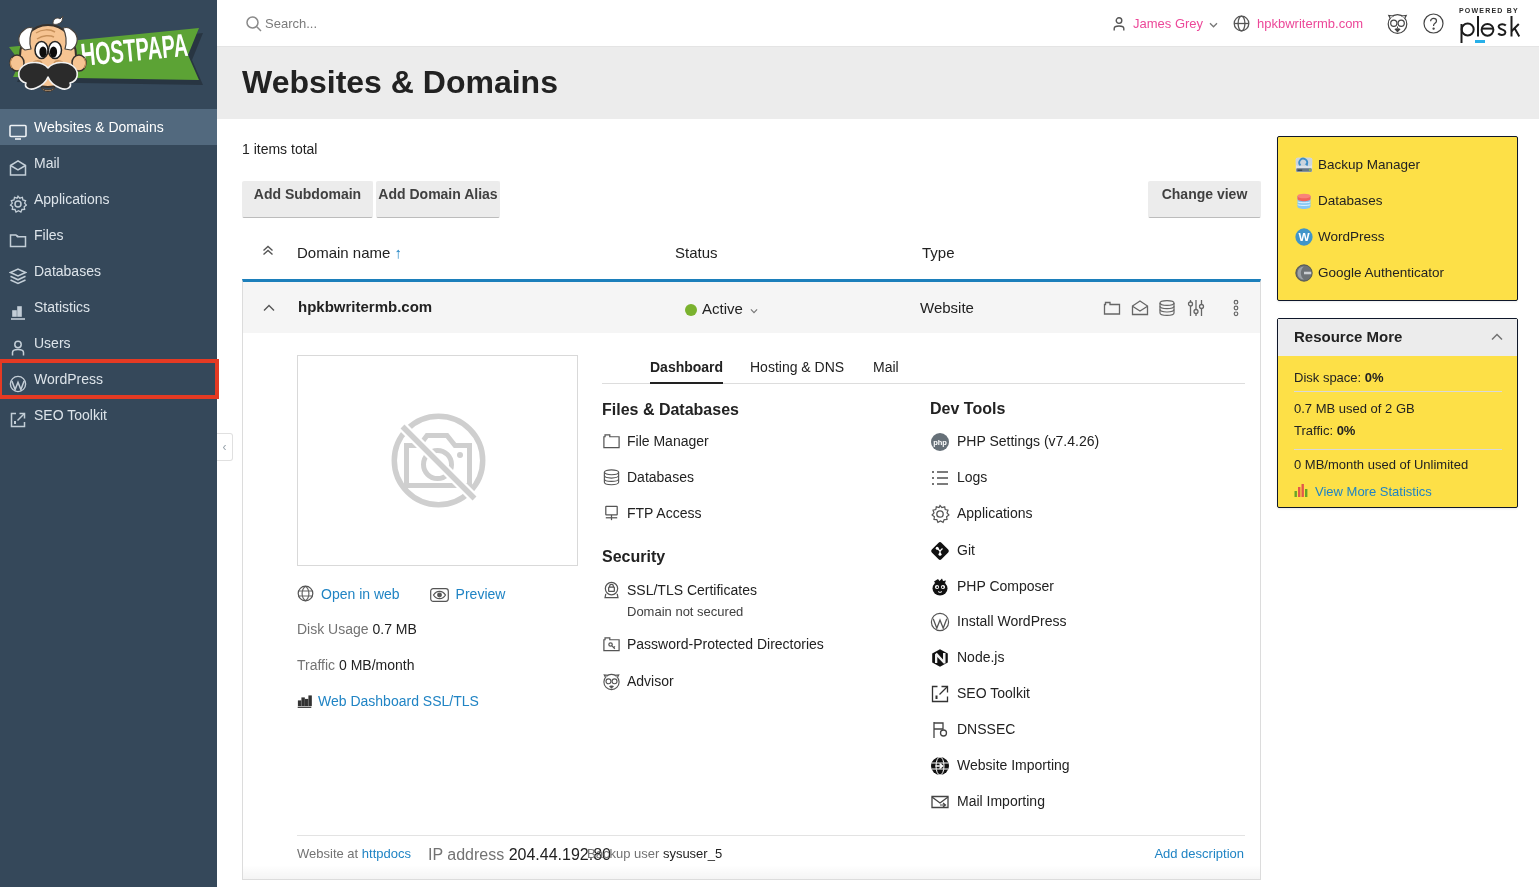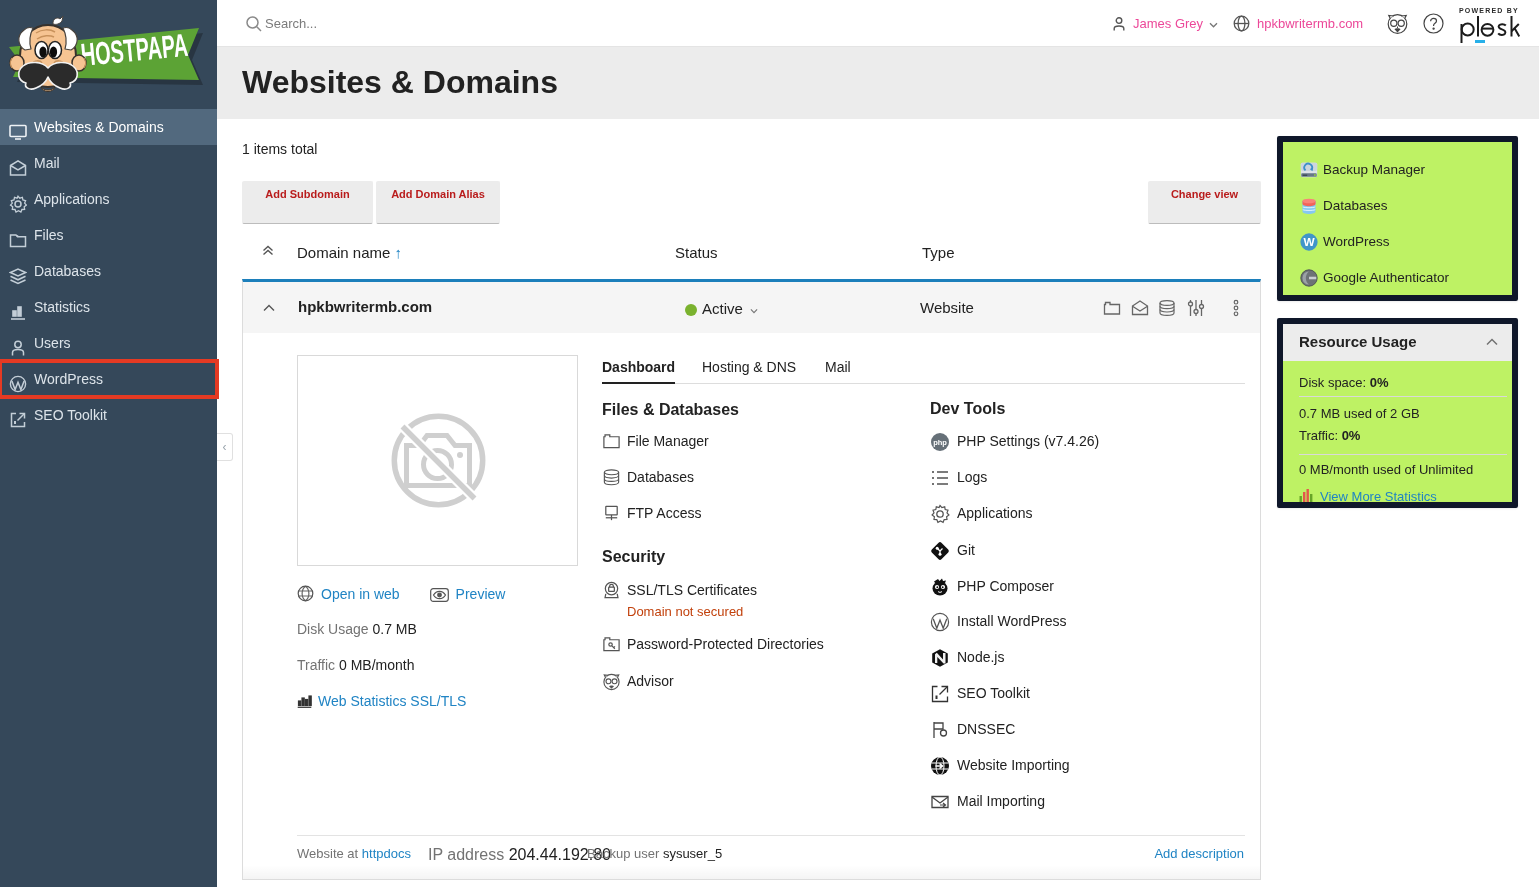--- a/index.html
+++ b/index.html
@@ -22,47 +22,47 @@
 #topbar .search-txt { position:absolute; left:48px; top:16px; font-size:13px; color:#7b7b7b; }
 .tb-item { position:absolute; top:0; height:47px; display:flex; align-items:center; font-size:13px; color:#ec4899; }
 
 
 #pagehead { position:absolute; left:217px; top:47px; width:1322px; height:72px; background:#ececec; }
 #pagehead h1 { font-size:32px; font-weight:bold; color:#222; position:absolute; left:25px; top:17px; letter-spacing:0px; }
 
 
 #content { position:absolute; left:217px; top:119px; width:1322px; height:768px; background:#fff; }
 .itotal { position:absolute; left:25px; top:22px; font-size:14px; color:#222; }
-.btn { position:absolute; height:43px; background:#ececec; border:1px solid #ececec; border-bottom:1px solid #bcbcbc; border-radius:2px; font-size:11px; font-weight:bold; color:#b91c1c; text-align:center; line-height:25px; }
+.btn { position:absolute; height:37px; background:#ececec; border:1px solid #ececec; border-bottom:1px solid #bcbcbc; border-radius:2px; font-size:14px; font-weight:bold; color:#404040; text-align:center; line-height:25px; }
 
 .thead { position:absolute; font-size:15px; color:#222; }
 
 #card { position:absolute; left:25px; top:160px; width:1019px; height:601px; border:1px solid #dcdcdc; border-top:3px solid #1c7fbb; background:#fff; }
 #drow { position:absolute; left:0; top:0; width:1017px; height:51px; background:#f5f5f5; }
 #drow .dn { position:absolute; left:55px; top:16px; font-size:15px; font-weight:bold; color:#222; }
 .grn-dot { display:inline-block; width:12px; height:12px; border-radius:50%; background:#7ab22e; vertical-align:-2px; }
 
 .seclabel { font-size:16px; font-weight:bold; color:#222; position:absolute; }
 .ditem { position:absolute; font-size:14px; color:#222; white-space:nowrap; }
 .ditem .ic { position:absolute; top:-1px; width:20px; height:20px; }
 .li1 .ic { left:-25px; width:19px; height:19px; }
 .li2 .ic { left:-27px; }
 .rowic { position:absolute; top:17px; width:18px; height:18px; }
 .rowic svg { width:18px; height:18px; }
 a.lk { color:#2084c4; text-decoration:none; }
 .muted { color:#737373; }
-.red { color:#c2410c; }
+.red { color:#404040; }
 
 
 .tabs { position:absolute; left:359px; top:77px; width:643px; height:25px; border-bottom:1px solid #ddd; }
-.tab { position:absolute; top:0; font-size:14px; color:#222; padding-bottom:7px; }
+.tab { position:absolute; top:0; font-size:14px; color:#222; padding-bottom:7px;margin-left:48px; }
 .tab.active { font-weight:bold; border-bottom:2px solid #222; }
 
 
-.rcard { position:absolute; background:#bef264; border:6px solid #0f172a; border-radius:2px; box-shadow:0 1px 2px rgba(0,0,0,.08); }
+.rcard { position:absolute; background:#fde047; border:1px solid #0f172a; border-radius:2px; box-shadow:0 1px 2px rgba(0,0,0,.08); }
 .rcard .ritem { position:absolute; left:16px; padding-left:24px; font-size:13.5px; color:#222; white-space:nowrap; }
 .rcard .ritem .ric { position:absolute; left:0; top:-2px; width:20px; height:20px; }
 .rcard .ritem .ric svg { width:20px; height:20px; }
 
 #ru-head { position:absolute; left:0; top:0; width:100%; height:37px; background:#ececec; }
 #ru-head b { position:absolute; left:16px; top:9px; font-size:15px; color:#222; }
 .ru-line { position:absolute; left:16px; width:208px; border-top:1px solid #d9d9d9; }
 .ru-txt { position:absolute; left:16px; font-size:13px; color:#222; white-space:nowrap; }
 </style>
 </head>
@@ -262,21 +262,21 @@
             <circle cx="9.5" cy="7" r="1.8" fill="#555"></circle>
           </svg><a class="lk">Preview</a></span></div>
     <div class="ditem" style="left:54px; top:339px;"><span class="muted">Disk Usage</span> 0.7 MB</div>
     <div class="ditem" style="left:54px; top:375px;"><span class="muted">Traffic</span> 0 MB/month</div>
     <div class="ditem" style="left:54px; top:411px;"><svg style="vertical-align:-2px; margin-right:6px;" width="15" height="15" viewBox="0 0 15 15" fill="none" stroke="#333" stroke-width="1.2">
           <line x1="0.7" y1="14.3" x2="14.3" y2="14.3"></line>
           <rect x="1.5" y="8" width="2.2" height="4.5" fill="#333"></rect>
           <rect x="5" y="5" width="2.2" height="7.5" fill="#333"></rect>
           <rect x="8.5" y="6.5" width="2.2" height="6" fill="#333"></rect>
           <rect x="12" y="3" width="2.2" height="9.5" fill="#333"></rect>
-        </svg><a class="lk">Web Statistics SSL/TLS</a></div>
+        </svg><a class="lk">Web Dashboard SSL/TLS</a></div>
 
     <div class="tabs">
       <div class="tab active" style="left:0;">Dashboard</div>
       <div class="tab" style="left:100px;">Hosting &amp; DNS</div>
       <div class="tab" style="left:223px;">Mail</div>
     </div>
 
     <div class="seclabel" style="left:359px; top:119px;">Files &amp; Databases</div>
     <div class="ditem li1" style="left:384px; top:151px;"><span class="ic"><svg viewBox="0 0 20 20" fill="none" stroke="#555" stroke-width="1.3">
             <path d="M2 16.5 V5 H3.2 V3 H8.2 V5 H18 V16.5 Z"></path>
@@ -412,21 +412,21 @@
         </svg></span>WordPress</div>
   <div class="ritem" style="top:128px;"><span class="ric"><svg viewBox="0 0 22 22">
           <circle cx="11" cy="11" r="9" fill="#6d7276"></circle>
           <circle cx="11" cy="11" r="9" fill="none" stroke="#4a4e52" stroke-width="1"></circle>
           <path d="M11 3.8 A7.2 7.2 0 0 0 11 18.2 A9.5 9.5 0 0 1 7.5 11 A9.5 9.5 0 0 1 11 3.8" fill="#9ba1a6"></path>
           <rect x="11" y="9.6" width="8" height="2.8" fill="#caced2"></rect>
         </svg></span>Google Authenticator</div>
 </div>
 <div class="rcard" id="rusage" style="left:1277px; top:318px; width:241px; height:190px;">
   <div id="ru-head">
-      <b>Resource Usage</b>
+      <b>Resource More</b>
       <svg style="position:absolute; right:14px; top:14px;" width="12" height="8" viewBox="0 0 12 8" fill="none" stroke="#737373" stroke-width="1.5">
         <path d="M1 6.5 L6 1.5 L11 6.5"></path>
       </svg>
     </div>
   <div class="ru-txt" style="top:51px;">Disk space: <b>0%</b></div>
   <div class="ru-line" style="top:72px;"></div>
   <div class="ru-txt" style="top:82px;">0.7 MB used of 2 GB</div>
   <div class="ru-txt" style="top:104px;">Traffic: <b>0%</b></div>
   <div class="ru-line" style="top:130px;"></div>
   <div class="ru-txt" style="top:138px;">0 MB/month used of Unlimited</div>

